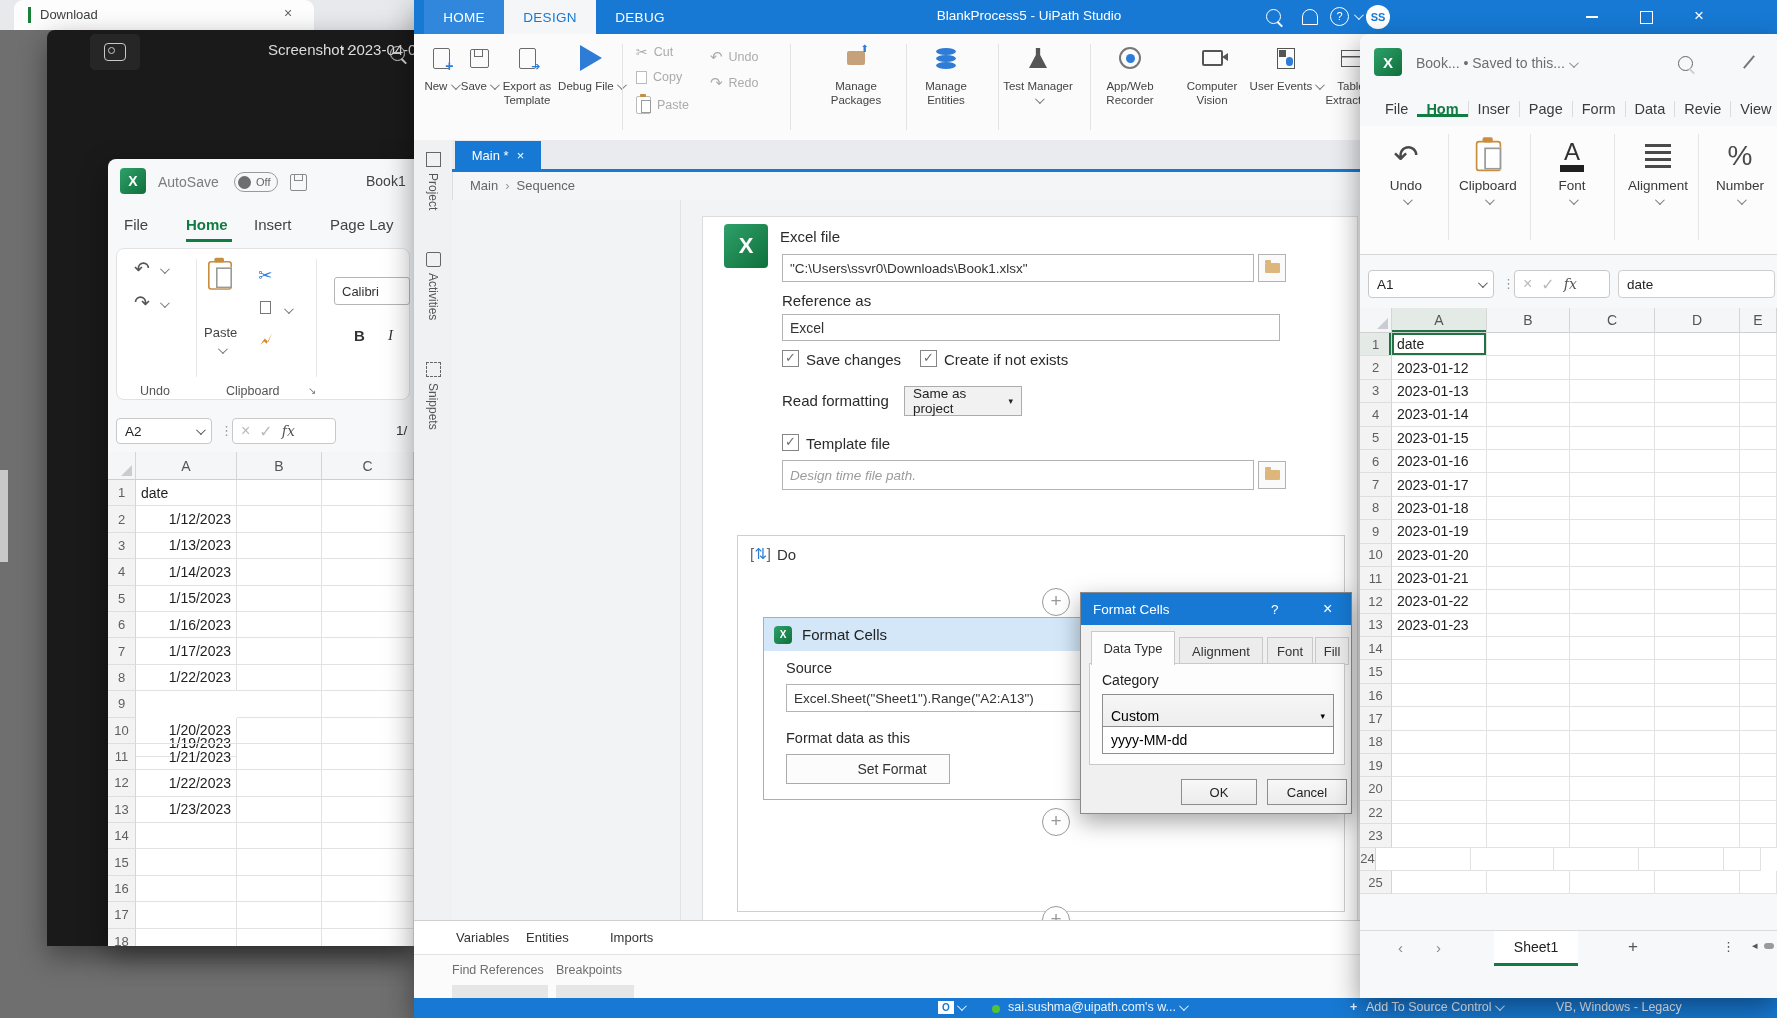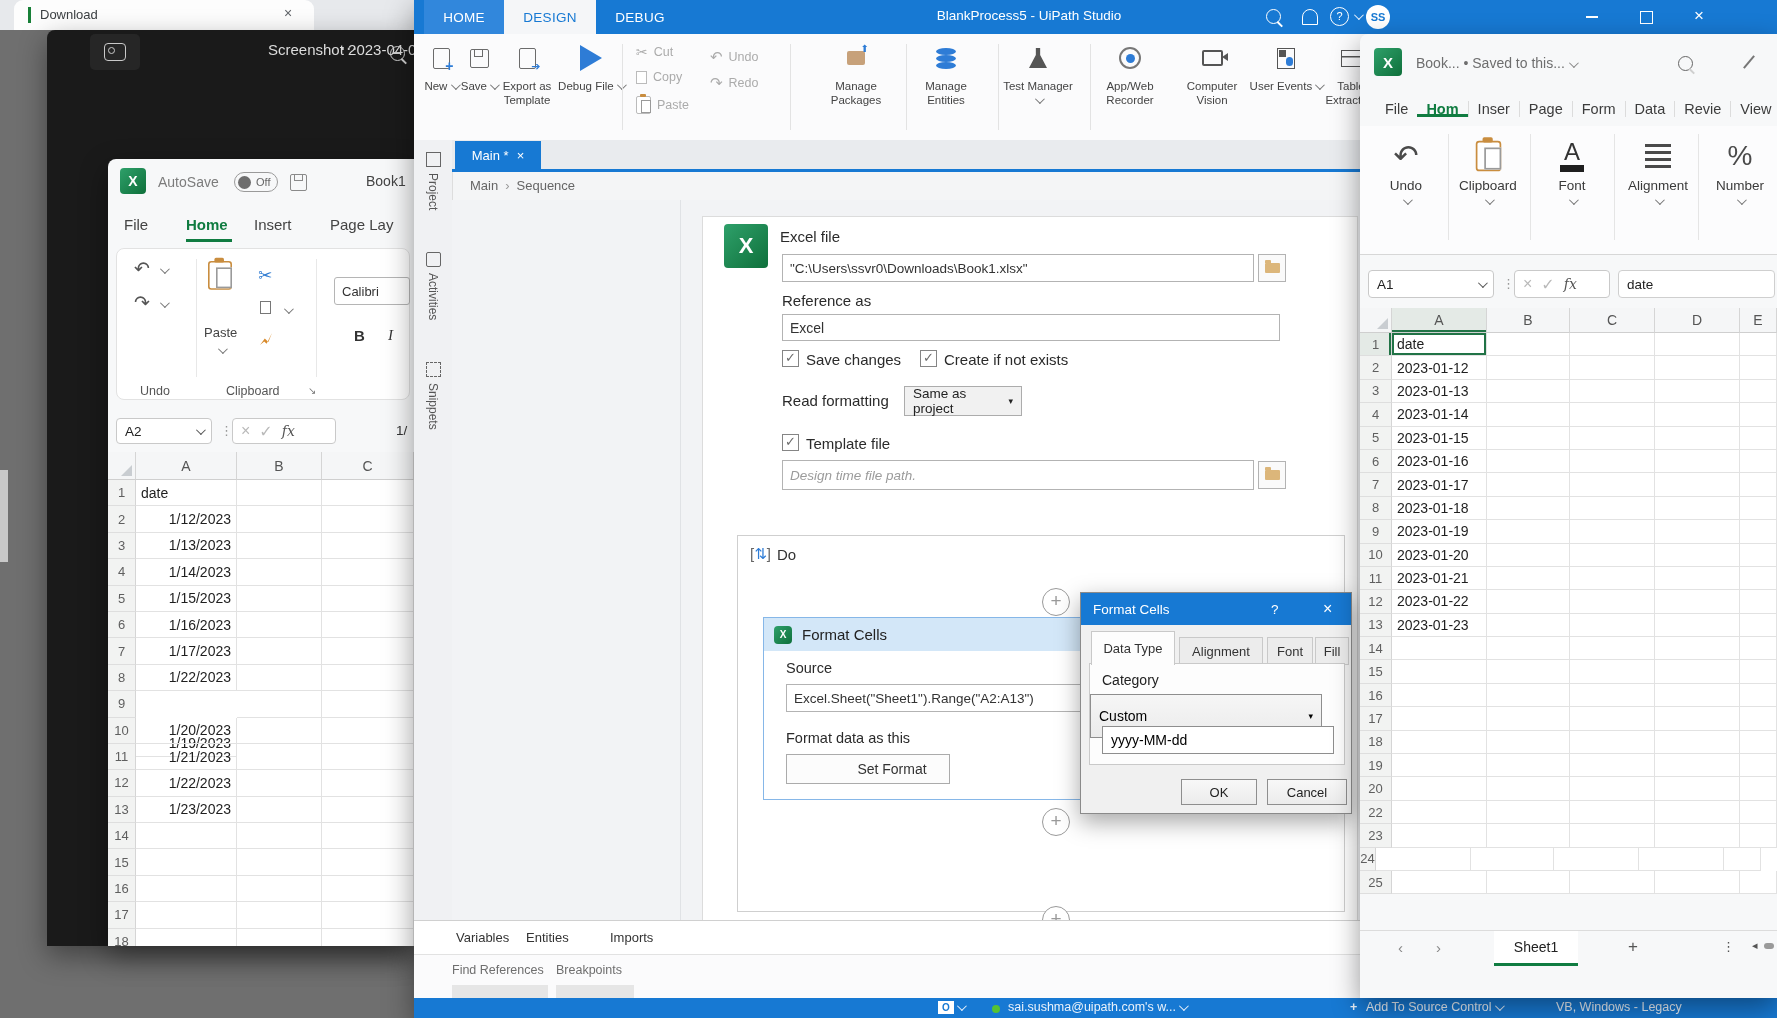--- a/index.html
+++ b/index.html
@@ -494,21 +494,21 @@
         <span style="margin-left:12px;">Format Cells</span>
         <span style="position:absolute;left:190px;">?</span>
         <span style="position:absolute;left:242px;font-size:16px;">×</span>
       </div>
       <div class="dtab active" style="left:10px;top:38px;width:84px;height:34px;">Data Type</div>
       <div class="dtab" style="left:98px;top:44px;width:84px;height:28px;">Alignment</div>
       <div class="dtab" style="left:186px;top:44px;width:46px;height:28px;">Font</div>
       <div class="dtab" style="left:234px;top:44px;width:34px;height:28px;">Fill</div>
       <div id="dpage">
         <div style="position:absolute;left:12px;top:8px;font-size:14px;color:#222;">Category</div>
-        <div style="position:absolute;left:0;top:30px;width:232px;height:44px;background:linear-gradient(#f6f6f6,#ebebeb);border:1px solid #8e8e8e;box-sizing:border-box;display:flex;align-items:center;justify-content:space-between;padding:0 8px;font-size:14px;">
+        <div style="position:absolute;left:12px;top:30px;width:232px;height:44px;background:linear-gradient(#f6f6f6,#ebebeb);border:1px solid #8e8e8e;box-sizing:border-box;display:flex;align-items:center;justify-content:space-between;padding:0 8px;font-size:14px;">
           <span>Custom</span>
             <span style="font-size:9px;">▾</span>
         </div>
         <div style="position:absolute;left:12px;top:62px;width:232px;height:28px;background:#fff;border:1px solid #8e8e8e;box-sizing:border-box;display:flex;align-items:center;padding:0 8px;font-size:14px;">yyyy-MM-dd</div>
       </div>
       <div class="dbtn" style="left:100px;top:186px;width:76px;">OK</div>
       <div class="dbtn" style="left:186px;top:186px;width:80px;">Cancel</div>
     </div>
 
     <div id="p1">

